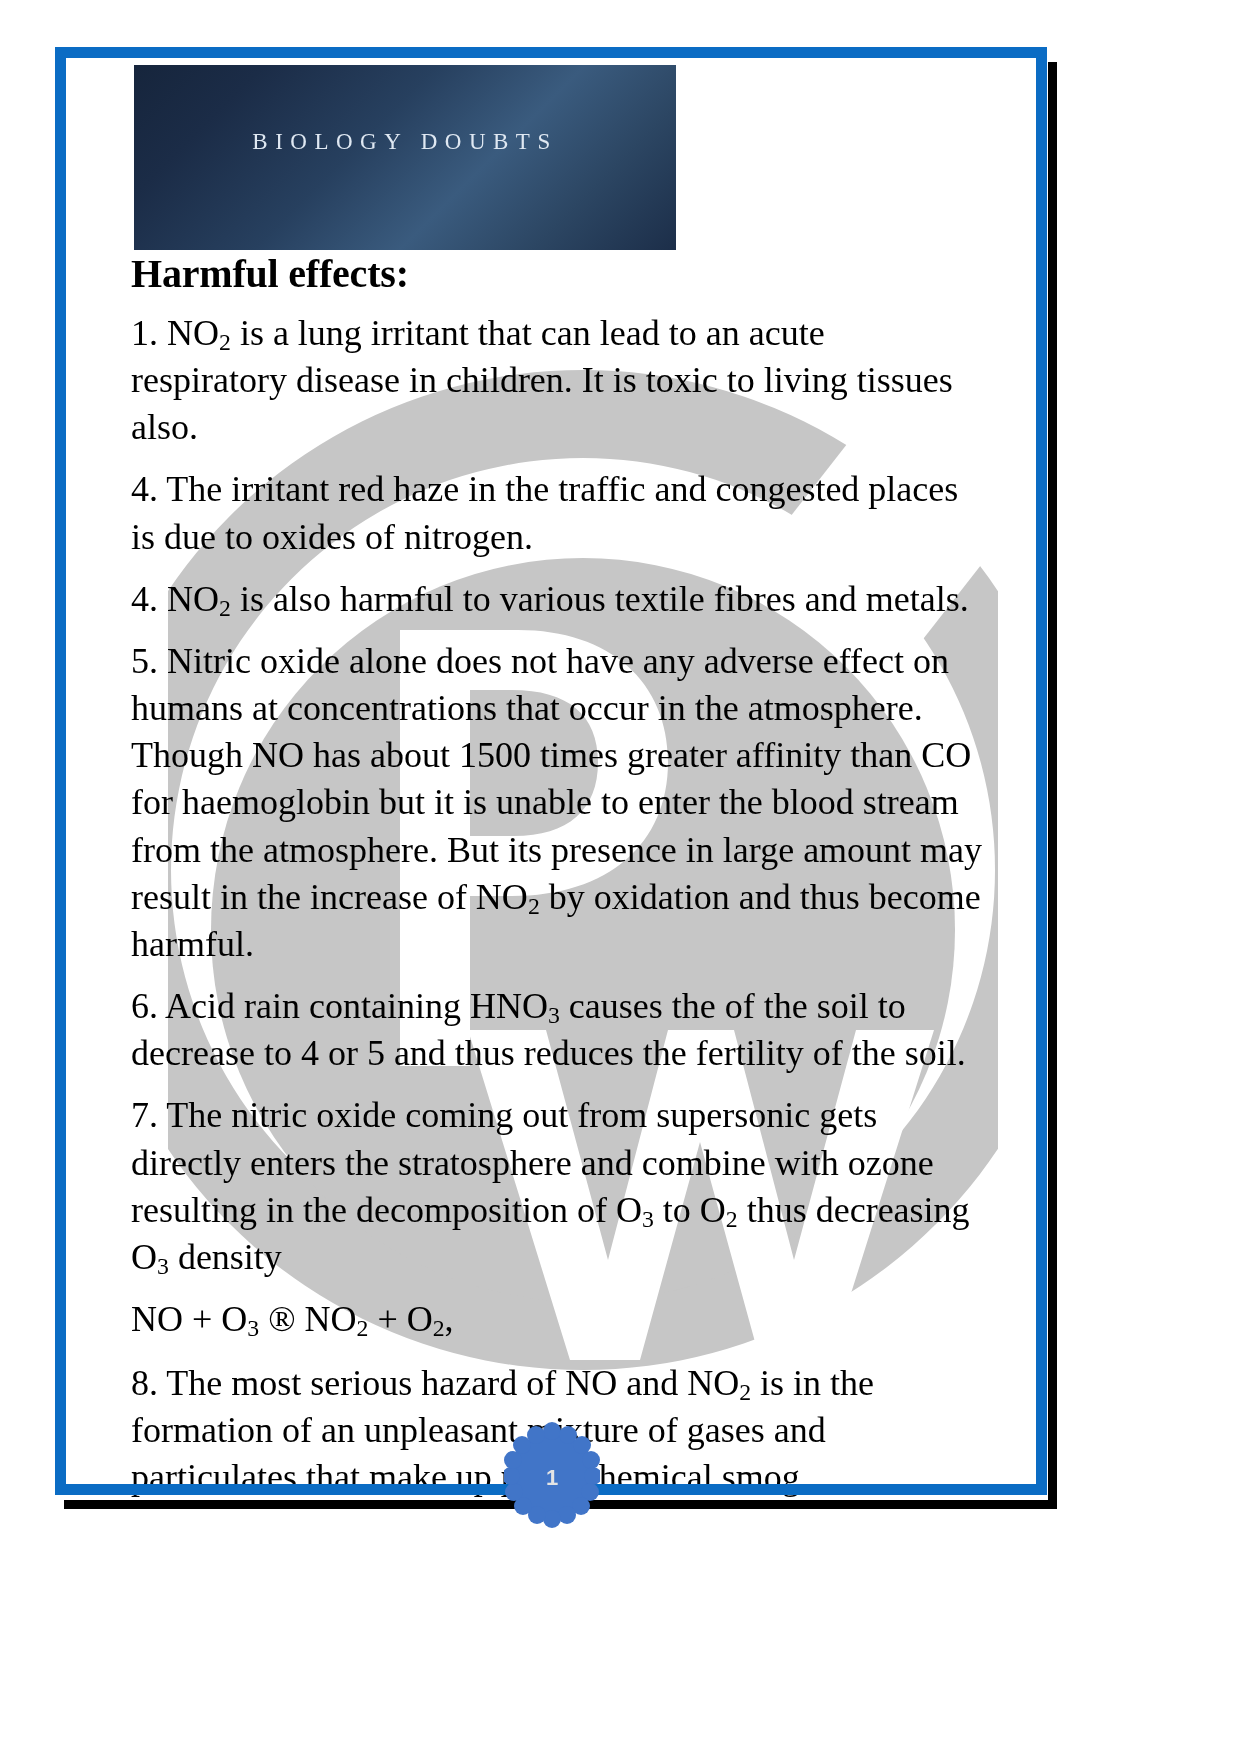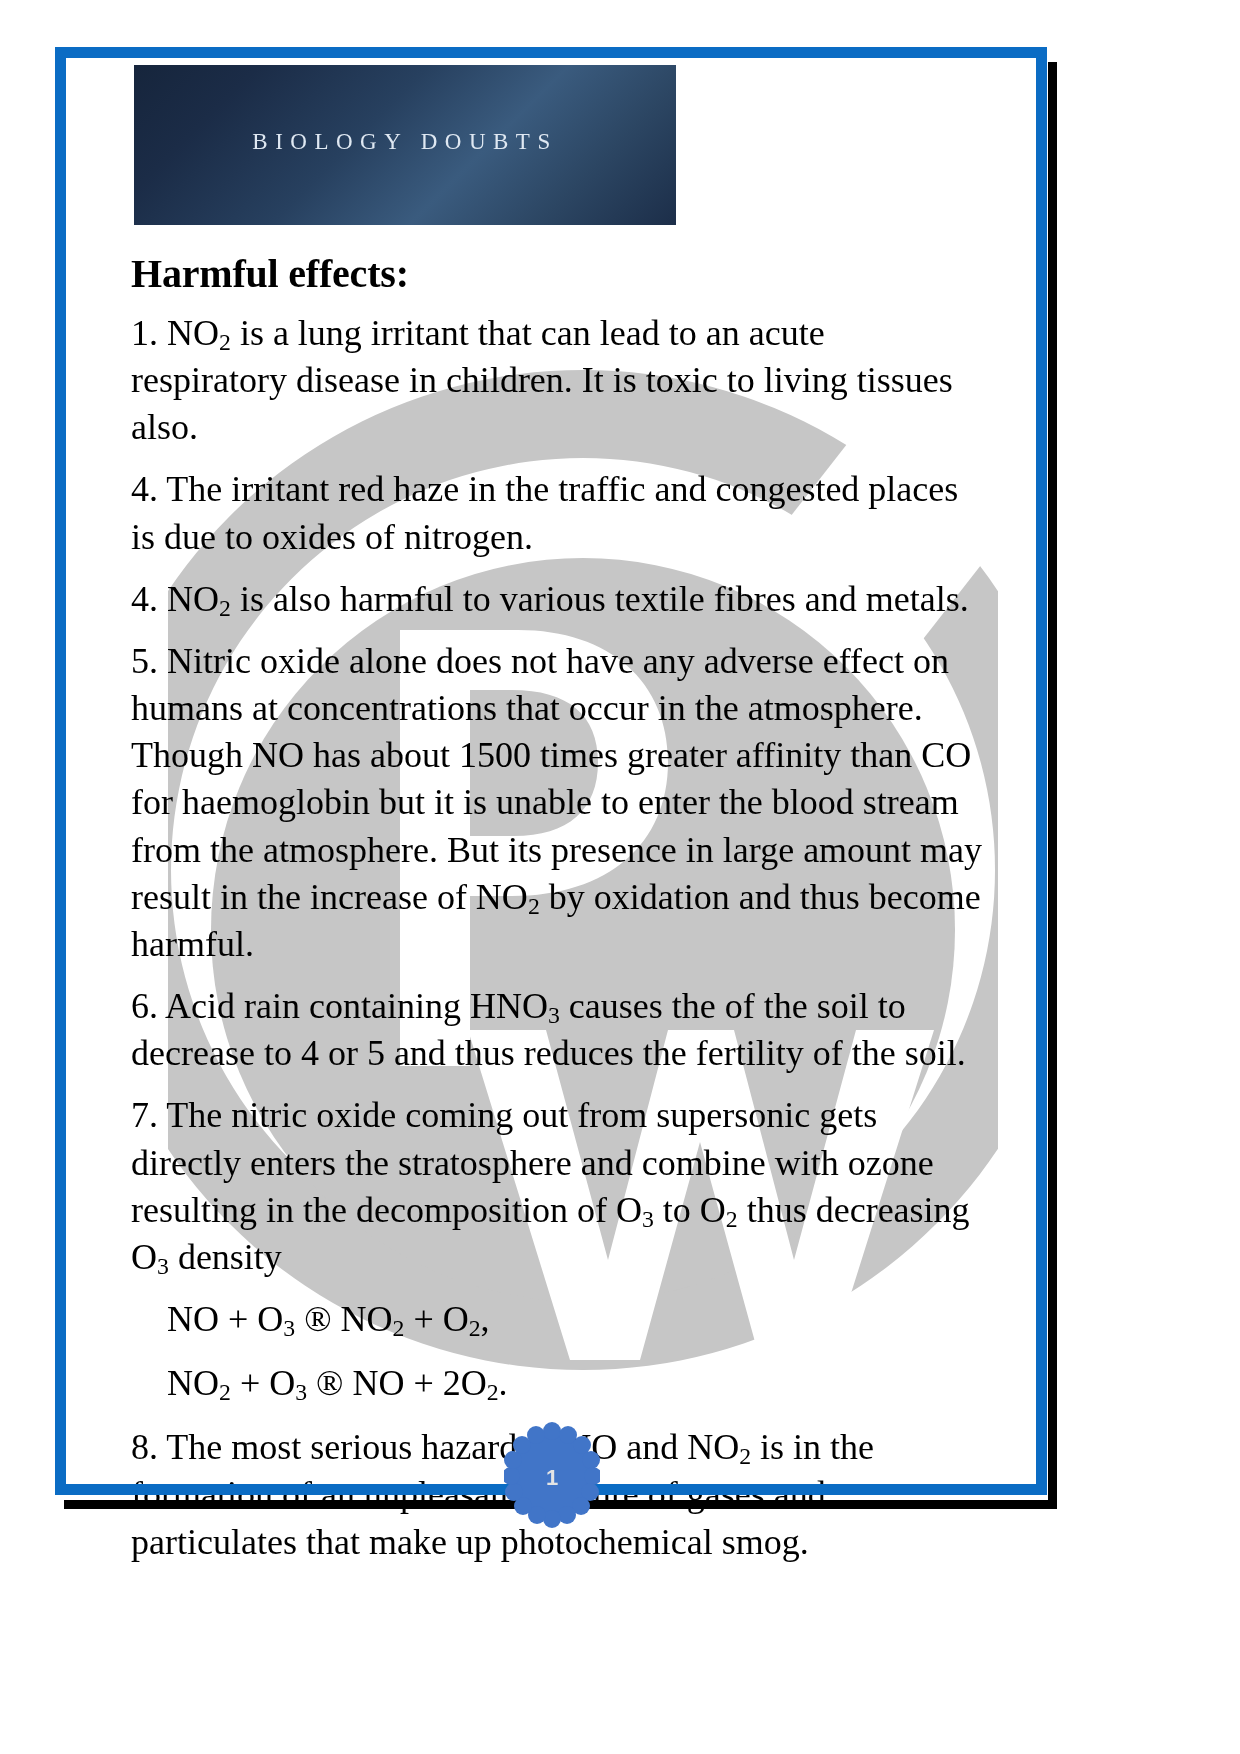--- a/index.html
+++ b/index.html
@@ -86,21 +86,21 @@
     pointer-events: none;
   }
   #watermark svg { display:block; width:100%; height:100%; }
 
   
   #banner {
     position: absolute;
     left: 134px;
     top: 65px;
     width: 542px;
-    height: 160px;
+    height: 185px;
     background: linear-gradient(135deg,
         #16253c 0%,
         #1b2c47 18%,
         #27405f 42%,
         #3a5b7e 62%,
         #2c4663 80%,
         #1c2e49 100%);
     z-index: 4;
   }
   #banner .banner-text {
@@ -132,21 +132,21 @@
     line-height: 1.1;
     letter-spacing: -0.2px;
   }
   .para {
     font-size: 36px;
     line-height: 1.31;
     color: #000;
     margin: 0 0 15px 0;
     text-align: left;
   }
-  .para.eq { margin-bottom: 17px; margin-left: 36px; }
+  .para.eq { margin-bottom: 17px; }
   .para sub {
     font-size: 0.66em;
     vertical-align: -0.23em;
     line-height: 0;
   }
 
   
   #page-badge {
     position: absolute;
     left: 504px;
@@ -213,21 +213,20 @@
 <div id="content">
   <h1 id="doc-title">Harmful effects:</h1>
   <div id="body-list">
       <p class="para">1. NO<sub>2</sub> is a lung irritant that can lead to an acute respiratory disease in children. It is toxic to living tissues also.</p>
       <p class="para">4. The irritant red haze in the traffic and congested places is due to oxides of nitrogen.</p>
       <p class="para">4. NO<sub>2</sub> is also harmful to various textile fibres and metals.</p>
       <p class="para">5. Nitric oxide alone does not have any adverse effect on humans at concentrations that occur in the atmosphere. Though NO has about 1500 times greater affinity than CO for haemoglobin but it is unable to enter the blood stream from the atmosphere. But its presence in large amount may result in the increase of NO<sub>2</sub> by oxidation and thus become harmful.</p>
       <p class="para">6. Acid rain containing HNO<sub>3</sub> causes the of the soil to decrease to 4 or 5 and thus reduces the fertility of the soil.</p>
       <p class="para">7. The nitric oxide coming out from supersonic gets directly enters the stratosphere and combine with ozone resulting in the decomposition of O<sub>3</sub> to O<sub>2</sub> thus decreasing O<sub>3</sub> density</p>
       <p class="para eq">NO + O<sub>3</sub> ® NO<sub>2</sub> + O<sub>2</sub>,</p>
-      <p class="para eq">NO<sub>2</sub> + O<sub>3</sub> ® NO + 2O<sub>2</sub>.</p>
       <p class="para">8. The most serious hazard of NO and NO<sub>2</sub> is in the formation of an unpleasant mixture of gases and particulates that make up photochemical smog.</p>
     </div>
 </div>
 
 <div id="page-badge">
   <svg viewBox="0 0 96 120" xmlns="http://www.w3.org/2000/svg">
     <g fill="#4175c8">
       <circle cx="48" cy="60" r="42"></circle>
       <g>
         <circle cx="48" cy="16" r="9"></circle>

